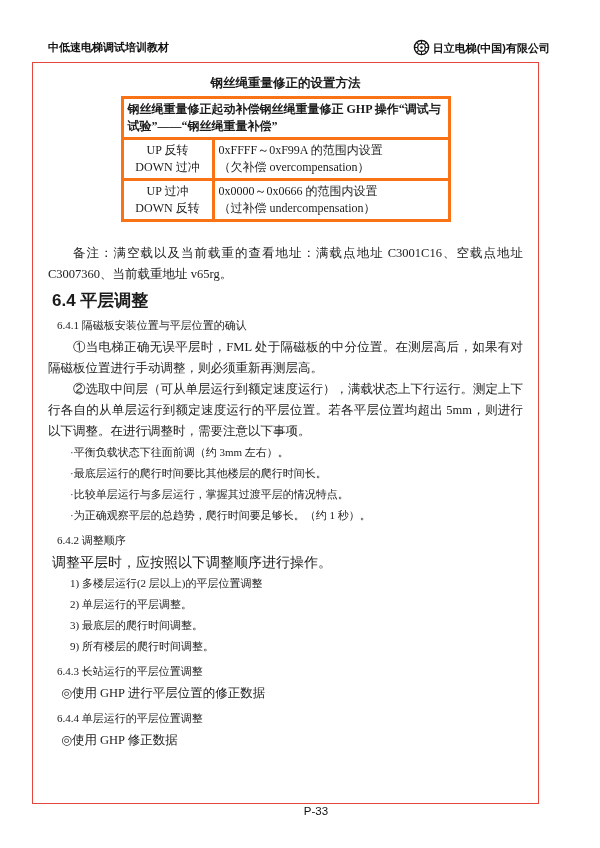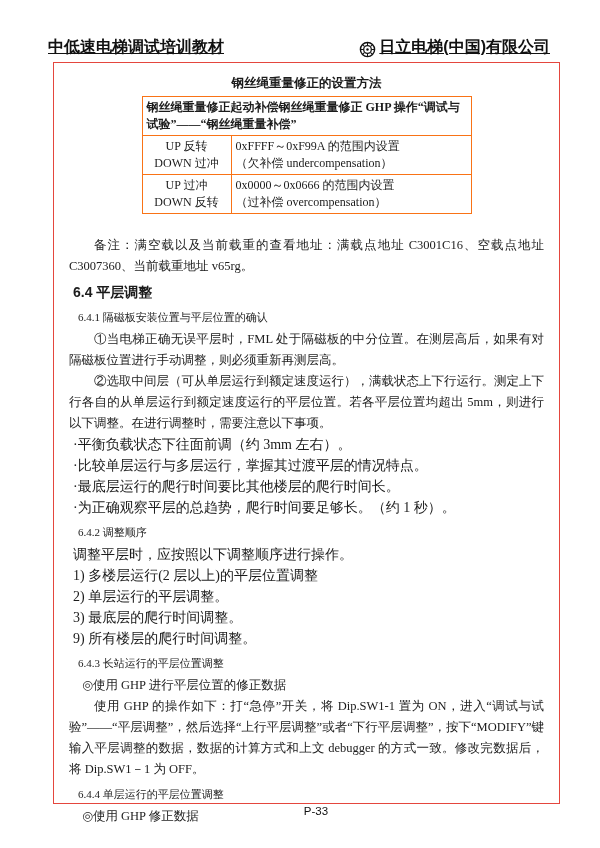--- a/index.html
+++ b/index.html
@@ -1,41 +1,41 @@
 <!DOCTYPE html>
 <html><head>
 <meta charset="utf-8">
 <style>
   html,body{margin:0;padding:0;background:#ffffff;}
   .page{position:relative;width:600px;height:848px;background:#fff;overflow:hidden;
         color:#1b1b1b;font-family:"Liberation Serif","DejaVu Serif",serif;}
   
   .page-header{position:absolute;top:36px;left:48px;right:50px;height:22px;
         display:flex;justify-content:space-between;align-items:center;
-        font-family:"Liberation Sans","DejaVu Sans",sans-serif;font-weight:bold;font-size:16px;color:#111;text-decoration:underline;}
+        font-family:"Liberation Sans","DejaVu Sans",sans-serif;font-weight:bold;font-size:11px;color:#111;}
   .company{display:flex;align-items:flex-end;gap:3px;}
   .logo-svg{display:block;}
   
-  .content-box{position:absolute;left:53px;top:62px;width:507px;height:742px;
+  .content-box{position:absolute;left:32px;top:62px;width:507px;height:742px;
         box-sizing:border-box;border:1.5px solid #e4463e;padding:9px 15px 0 15px;}
   
   .tbl-title{text-align:center;font-weight:bold;font-size:12.5px;line-height:18px;margin:2px 0 4px 0;}
   table.wire{width:330px;margin:0 auto;border-collapse:collapse;border:1.5px solid #111;
         font-size:12px;}
-  table.wire td{border:1px solid #f97316;padding:2px 4px;line-height:17px;}
+  table.wire td{border:3px solid #f97316;padding:2px 4px;line-height:17px;}
   td.thead{font-weight:bold;text-align:left;}
   td.cond{width:80px;text-align:center;}
   td.sett{}
   
   .para{font-size:12.5px;line-height:21px;margin:0;text-align:justify;text-indent:25px;}
   .note{margin-top:21px;}
   .h-main{font-family:"Liberation Sans","DejaVu Sans",sans-serif;font-weight:bold;
-        font-size:14px;line-height:21px;margin:5px 0 3px 4px;}
+        font-size:17px;line-height:21px;margin:5px 0 3px 4px;}
   .h-sub{font-size:11px;line-height:21px;margin:4px 0 1px 9px;}
-  .bullet-line,.step-line{font-size:14px;line-height:21px;margin:0 0 0 4px;}
+  .bullet-line,.step-line{font-size:11px;line-height:21px;margin:0 0 0 22px;}
   .marker-line{font-size:12.5px;line-height:21px;margin:0 0 0 13px;}
   .intro-line{font-size:14px;line-height:21px;margin:0 0 0 4px;}
   
   .page-footer{position:absolute;top:805px;left:16px;width:600px;text-align:center;
         font-family:"Liberation Sans","DejaVu Sans",sans-serif;font-size:11.5px;color:#111;}
 </style>
 </head>
 <body>
 
 <div class="page">
@@ -73,60 +73,59 @@
         <tr>
           <td class="thead" colspan="2">钢丝绳重量修正起动补偿钢丝绳重量修正 GHP 操作“调试与试验”——“钢丝绳重量补偿”</td>
         </tr>
         <tr>
           <td class="cond">
             <div>UP 反转</div>
             <div>DOWN 过冲</div>
           </td>
           <td class="sett">
             <div>0xFFFF～0xF99A 的范围内设置</div>
-            <div>（欠补偿 undercompensation）</div>
+            <div>（欠补偿 overcompensation）</div>
           </td>
         </tr>
         <tr>
           <td class="cond">
             <div>UP 过冲</div>
             <div>DOWN 反转</div>
           </td>
           <td class="sett">
             <div>0x0000～0x0666 的范围内设置</div>
-            <div>（过补偿 overcompensation）</div>
+            <div>（过补偿 undercompensation）</div>
           </td>
         </tr>
       </tbody>
     </table>
 
     <p class="para note">备注：满空载以及当前载重的查看地址：满载点地址 C3001C16、空载点地址 C3007360、当前载重地址 v65rg。</p>
 
     <div class="h-main">6.4 平层调整</div>
 
     <div class="h-sub">6.4.1 隔磁板安装位置与平层位置的确认</div>
     <p class="para">①当电梯正确无误平层时，FML 处于隔磁板的中分位置。在测层高后，如果有对隔磁板位置进行手动调整，则必须重新再测层高。</p>
     <p class="para">②选取中间层（可从单层运行到额定速度运行），满载状态上下行运行。测定上下行各自的从单层运行到额定速度运行的平层位置。若各平层位置均超出 5mm，则进行以下调整。在进行调整时，需要注意以下事项。</p>
 
     <div class="bullet-line">·平衡负载状态下往面前调（约 3mm 左右）。</div>
+    <div class="bullet-line">·最底层运行的爬行时间要比其他楼层的爬行时间长。</div>
     <div class="bullet-line">·比较单层运行与多层运行，掌握其过渡平层的情况特点。</div>
-    <div class="bullet-line">·最底层运行的爬行时间要比其他楼层的爬行时间长。</div>
     <div class="bullet-line">·为正确观察平层的总趋势，爬行时间要足够长。（约 1 秒）。</div>
 
     <div class="h-sub">6.4.2 调整顺序</div>
     <div class="intro-line">调整平层时，应按照以下调整顺序进行操作。</div>
 
     <div class="step-line">1) 多楼层运行(2 层以上)的平层位置调整</div>
     <div class="step-line">2) 单层运行的平层调整。</div>
     <div class="step-line">3) 最底层的爬行时间调整。</div>
     <div class="step-line">9) 所有楼层的爬行时间调整。</div>
 
     <div class="h-sub">6.4.3 长站运行的平层位置调整</div>
     <div class="marker-line">◎使用 GHP 进行平层位置的修正数据</div>
-    <p class="para">使用 GHP 的操作如下：打“急停”开关，将 Dip.SW1-1 置为 ON，进入“调试与试验”——“平层调整”，然后选择“上行平层调整”或者“下行平层调整”，按下“MODIFY”键输入平层调整的数据，数据的计算方式和上文 debugger 的方式一致。修改完数据后，将 Dip.SW1－1 为 OFF。</p>
 
     <div class="h-sub">6.4.4 单层运行的平层位置调整</div>
     <div class="marker-line">◎使用 GHP 修正数据</div>
 
   </div>
 
   <div class="page-footer">P-33</div>
 
 </div>
 

